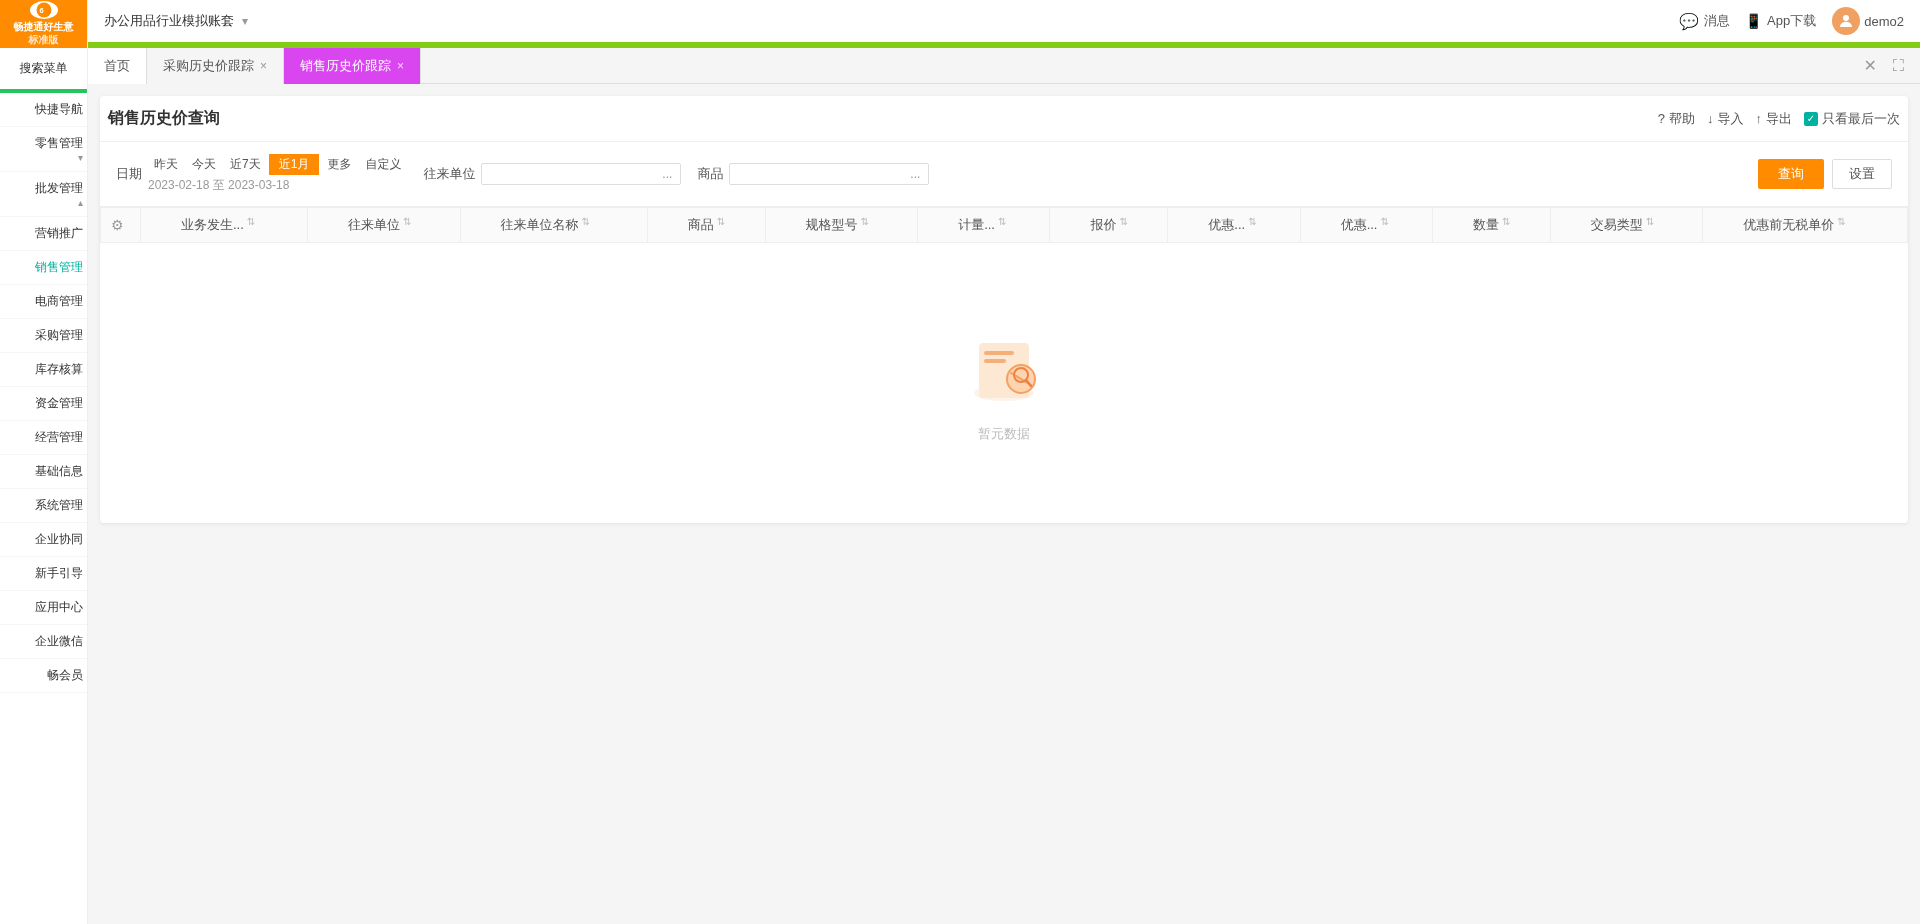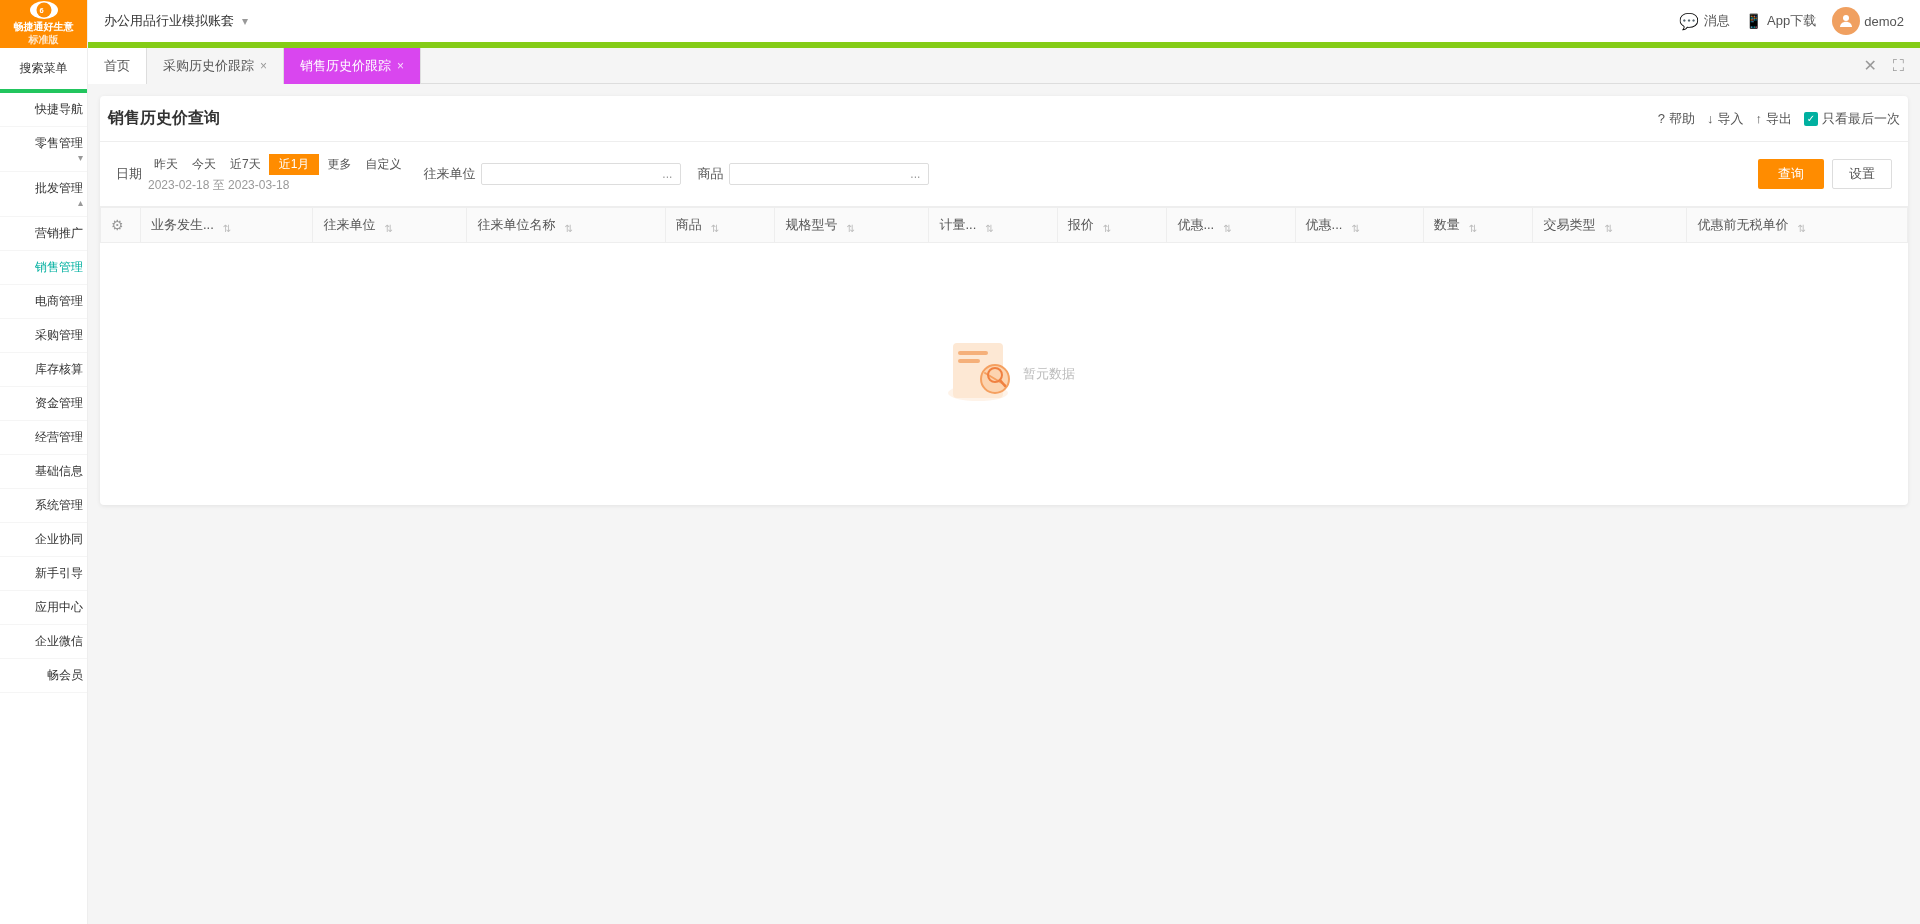--- a/index.html
+++ b/index.html
@@ -331,38 +331,39 @@
       border: 1px solid #eee;
       padding: 8px 10px;
       color: #555;
       font-weight: normal;
       text-align: left;
       white-space: nowrap;
       cursor: pointer;
     }
     .data-table th .th-content {
       display: flex;
-      align-items: flex-end;
-      gap: 9px;
+      align-items: flex-start;
+      gap: 3px;
+      margin-left: 30px;
     }
     .sort-icon { color: #bbb; font-size: 10px; }
     .settings-th {
       width: 40px;
       text-align: center;
     }
     .settings-icon {
       color: #999;
       font-size: 14px;
       cursor: pointer;
     }
 
     
     .empty-state {
       display: flex;
-      flex-direction: row;
+      flex-direction: column;
       align-items: center;
       justify-content: center;
       padding: 80px 20px;
       color: #bbb;
     }
     .empty-icon {
       width: 90px;
       height: 90px;
       margin-bottom: 12px;
     }

